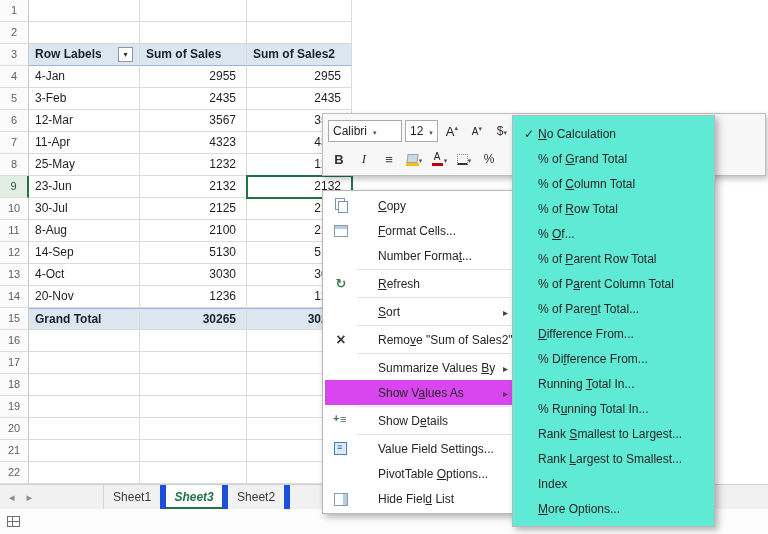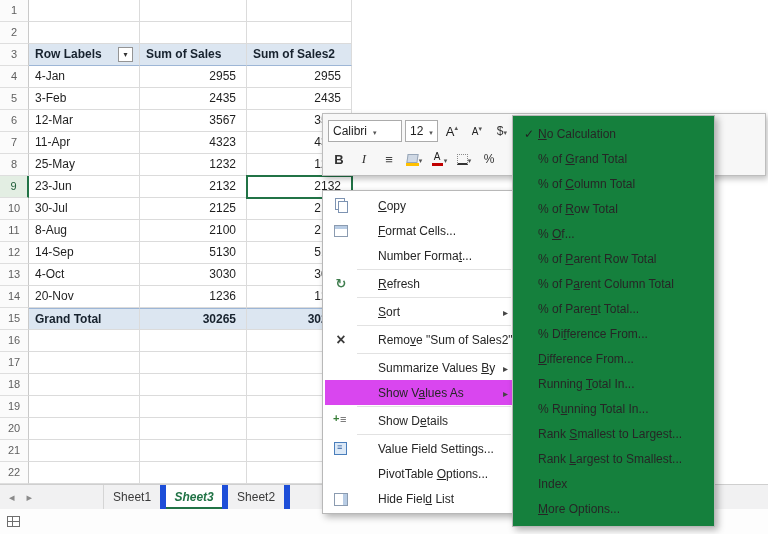--- a/index.html
+++ b/index.html
@@ -80,21 +80,21 @@
   .remove-icon::before{content:"×";font-size:16px;font-weight:700;color:#3c3c3c;line-height:1;}
   .show-details-icon::before{content:"+";position:absolute;left:1px;top:1px;font-size:11px;font-weight:700;color:#377d37;line-height:1;}
   .show-details-icon::after{content:"≡";position:absolute;left:8px;top:2px;font-size:11px;color:#555;line-height:1;}
   .value-field-settings-icon::before{content:"";position:absolute;left:2px;top:2px;width:11px;height:11px;
       border:1px solid #4a7ebb;background:#dce9f7;}
   .value-field-settings-icon::after{content:"≡";position:absolute;left:5px;top:2px;font-size:9px;color:#2e5d9e;}
   .hide-field-list-icon::before{content:"";position:absolute;left:2px;top:3px;width:12px;height:11px;border:1px solid #8b9bb0;
       background:linear-gradient(90deg,#fff 0 8px,#b8cce4 8px);}
 
   
-  .sub-menu{position:absolute;left:512px;top:115px;width:203px;box-sizing:border-box;background:#15803d;
+  .sub-menu{position:absolute;left:512px;top:115px;width:203px;box-sizing:border-box;background:#5eead4;
       border:1px solid #B8B8B8;box-shadow:3px 3px 7px rgba(0,0,0,.3);z-index:7;padding:5px 2px;text-align:right;}
   .smi{height:25px;display:flex;align-items:center;padding-left:5px;color:#262626;}
   .smi-check{width:18px;flex:none;text-align:center;}
   .smi-check.checked::before{content:"✓";font-size:12px;color:#222;}
   .smi-label{white-space:nowrap;}
 
   
   .tabbar{position:absolute;left:0;top:484px;width:768px;height:25px;box-sizing:border-box;background:#F1F1F2;
       border-top:1px solid #CFCFCF;display:flex;align-items:stretch;z-index:2;}
   .tabnav{display:flex;align-items:center;gap:12px;padding:0 9px;}
@@ -400,27 +400,27 @@
         <span class="smi-label" data-name="submenu-item-label">% of <u>P</u>arent Row Total</span>
       </div>
       <div class="smi" data-name="submenu-item-percent-of-parent-column-total">
         <span class="smi-check" data-name="check-spacer"></span>
         <span class="smi-label" data-name="submenu-item-label">% of P<u>a</u>rent Column Total</span>
       </div>
       <div class="smi" data-name="submenu-item-percent-of-parent-total">
         <span class="smi-check" data-name="check-spacer"></span>
         <span class="smi-label" data-name="submenu-item-label">% of Pare<u>n</u>t Total...</span>
       </div>
+      <div class="smi" data-name="submenu-item-difference-from">
+        <span class="smi-check" data-name="check-spacer"></span>
+        <span class="smi-label" data-name="submenu-item-label"><u>D</u>ifference From...</span>
+      </div>
       <div class="smi" data-name="submenu-item-percent-difference-from">
         <span class="smi-check" data-name="check-spacer"></span>
         <span class="smi-label" data-name="submenu-item-label">% Di<u>f</u>ference From...</span>
-      </div>
-      <div class="smi" data-name="submenu-item-difference-from">
-        <span class="smi-check" data-name="check-spacer"></span>
-        <span class="smi-label" data-name="submenu-item-label"><u>D</u>ifference From...</span>
       </div>
       <div class="smi" data-name="submenu-item-running-total-in">
         <span class="smi-check" data-name="check-spacer"></span>
         <span class="smi-label" data-name="submenu-item-label">Running <u>T</u>otal In...</span>
       </div>
       <div class="smi" data-name="submenu-item-percent-running-total-in">
         <span class="smi-check" data-name="check-spacer"></span>
         <span class="smi-label" data-name="submenu-item-label">% R<u>u</u>nning Total In...</span>
       </div>
       <div class="smi" data-name="submenu-item-rank-smallest-to-largest">

